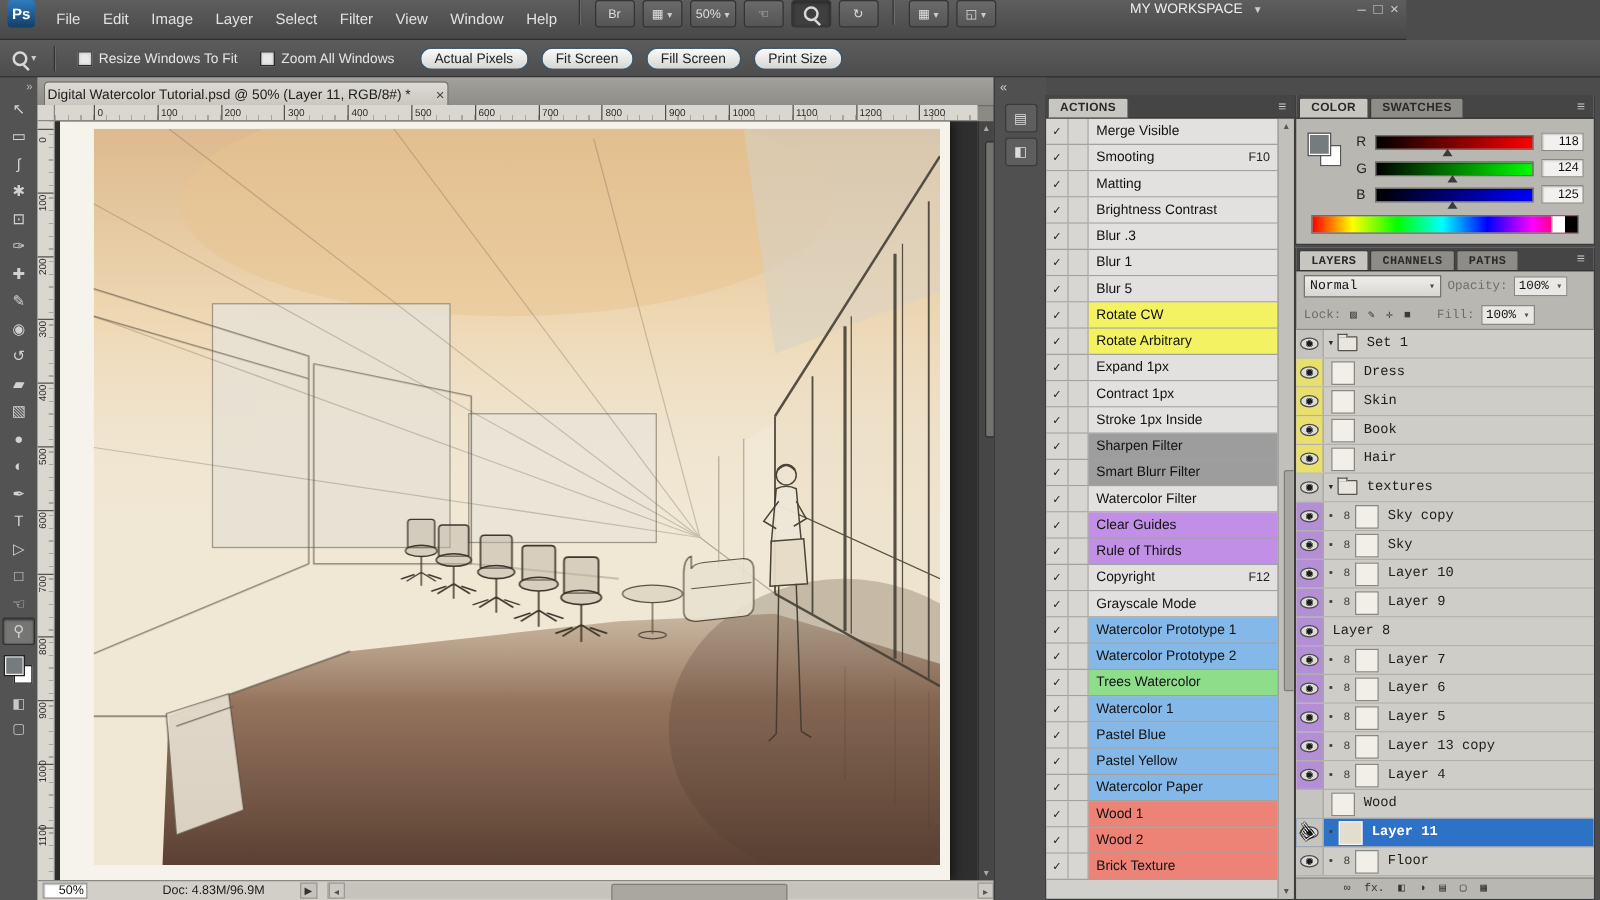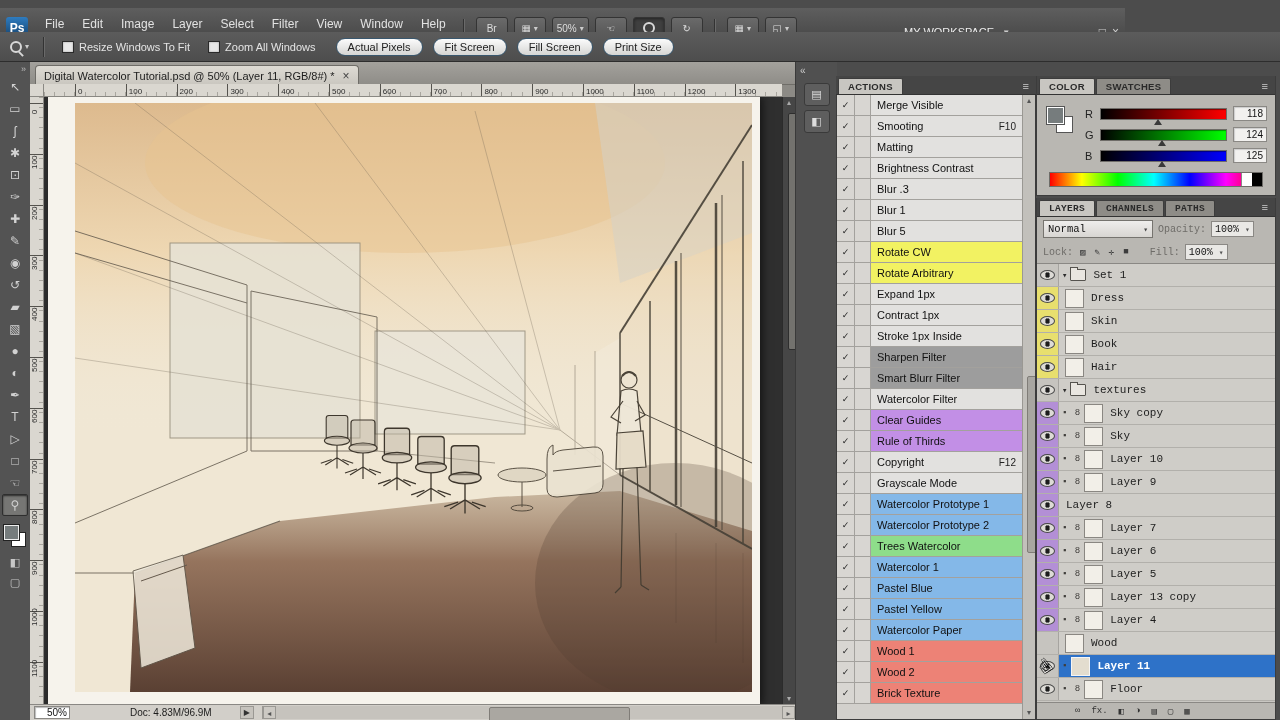--- a/index.html
+++ b/index.html
@@ -1,22 +1,22 @@
 <!DOCTYPE html>
 <html style="--light: #e2e1df; --yellow: #f2f262; --gray: #9d9d9d; --violet: #c28fe6; --blue: #84b8e8; --green: #8edd8a; --red: #ed8276; --sel: #2e72c8; --eyeY: #e8df6e; --eyeV: #b38fd6;"><head>
 <meta charset="utf-8">
 <style>
   html,body{margin:0;padding:0;}
   #app{position:relative;width:1280px;height:720px;overflow:hidden;background:#4c4c4c;
        font-family:"Liberation Sans","DejaVu Sans",sans-serif;font-size:11px;color:#ddd;
        -webkit-user-select:none;user-select:none;}
   
-  #menubar{position:absolute;left:0;top:8px;width:1125px;height:32px;
+  #menubar{position:absolute;left:0;top:0;width:1125px;height:32px;
            background:linear-gradient(#5e5e5e,#484848);border-bottom:1px solid #2e2e2e;
-           display:flex;align-items:flex-end;padding:0 6px;box-sizing:border-box;}
+           display:flex;align-items:flex-start;padding:0 6px;box-sizing:border-box;}
   .pslogo{width:22px;height:22px;border-radius:3px;background:linear-gradient(#2e7cc0,#143e66);
           color:#fff;font-weight:bold;font-size:12px;display:flex;align-items:center;justify-content:center;margin-right:8px;}
   #menus{display:flex;}
   .menu-item{padding:0 9px;line-height:30px;font-size:12px;color:#e2e2e2;cursor:default;}
   .mb-sep{width:1px;height:20px;background:#333;border-right:1px solid #6a6a6a;margin:0 8px;}
   .mb-btn{display:flex;align-items:center;justify-content:center;height:20px;min-width:22px;margin:0 3px;
           border:1px solid #343434;border-radius:3px;background:linear-gradient(#6a6a6a,#555);color:#ddd;font-size:10px;padding:0 4px;}
   .mb-btn.active{background:#3f3f3f;box-shadow:inset 0 1px 3px #222;}
   .caret{font-size:8px;margin-left:3px;color:#ccc;}
   .mag{display:inline-block;position:relative;width:8px;height:8px;border:2px solid #d8d8d8;border-radius:50%;}
@@ -40,21 +40,21 @@
   .tool{width:26px;height:22px;display:flex;align-items:center;justify-content:center;color:#d2d2d2;font-size:12px;}
   .tool.on{background:#767674;border:1px solid #2e2e2e;box-shadow:inset 0 1px 2px #2a2a2a;border-radius:2px;width:24px;height:20px;}
   .fgbg{position:relative;width:24px;height:24px;margin-top:8px;}
   .fgbg .bgc{position:absolute;left:8px;top:8px;width:13px;height:13px;border:1px solid #222;background:#fff;}
   .fgbg .fgc{position:absolute;left:1px;top:1px;width:13px;height:13px;border:1px solid #eee;outline:1px solid #222;}
   .tfoot{width:26px;height:20px;display:flex;align-items:center;justify-content:center;color:#c8c8c8;font-size:11px;}
   
   #docwin{position:absolute;left:30px;top:62px;width:765px;height:658px;background:#8c8a85;}
   #tabbar{position:absolute;left:0;top:0;right:0;height:22px;background:linear-gradient(#a3a19c,#8f8d88);border-bottom:1px solid #6f6d68;display:flex;}
   #doctab{margin:3px 0 0 5px;height:19px;background:linear-gradient(#dedbd4,#c9c6bf);border:1px solid #6f6d68;border-bottom:none;
-          border-radius:4px 4px 0 0;display:flex;align-items:center;padding:0 8px;color:#1d1d1d;font-size:11px;gap:8px;}
+          border-radius:4px 4px 0 0;display:flex;align-items:center;padding:0 2px;color:#1d1d1d;font-size:11px;gap:20px;}
   #doctab .close{color:#444;font-size:12px;}
   #ruler-corner{position:absolute;left:0;top:22px;width:14px;height:13px;background:#dad7d0;border-right:1px solid #8a8883;border-bottom:1px solid #8a8883;box-sizing:border-box;}
   #hruler{position:absolute;left:14px;top:22px;right:13px;height:13px;background:#dad7d0;border-bottom:1px solid #8a8883;box-sizing:border-box;overflow:hidden;}
   .hcells{display:flex;height:100%;padding-left:31px;
           background-image:repeating-linear-gradient(to right,#a9a69f 0 1px,transparent 1px 10.16px);
           background-size:auto 4px;background-repeat:repeat-x;background-position:left bottom;}
   .hcell{flex:none;width:50.8px;height:100%;border-left:1px solid #55534e;box-sizing:border-box;}
   .rnum{font-size:8px;color:#2c2c2c;margin-left:2px;line-height:10px;display:inline-block;}
   #vruler{position:absolute;left:0;top:35px;width:14px;height:608px;background:#dad7d0;border-right:1px solid #8a8883;box-sizing:border-box;overflow:hidden;}
   .vcells{display:flex;flex-direction:column;padding-top:6px;

